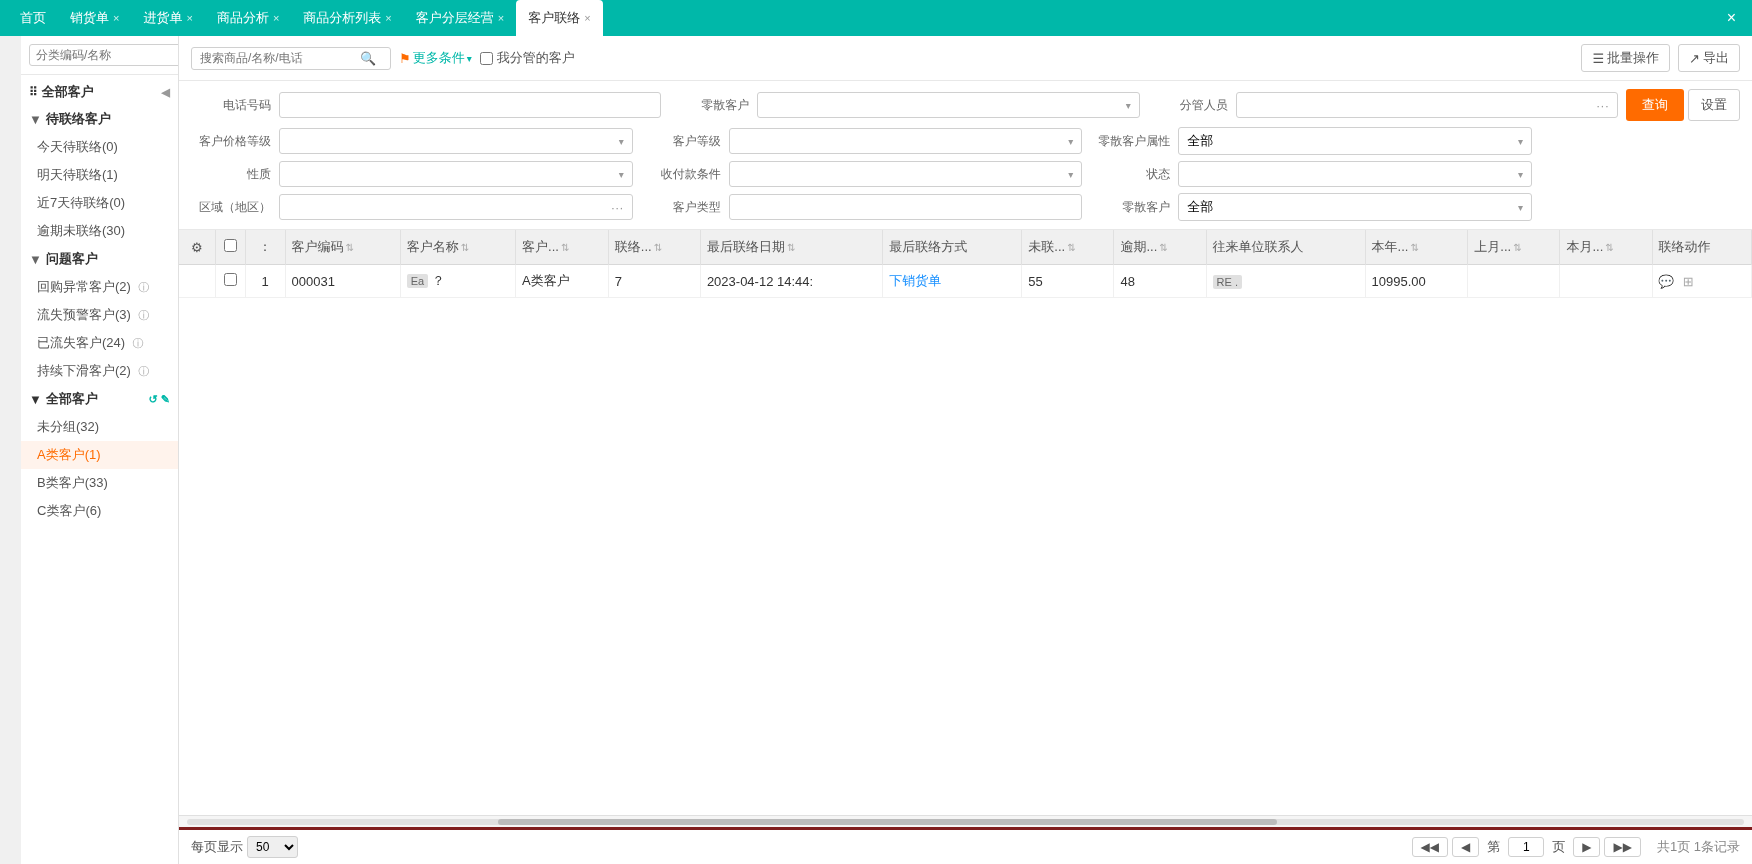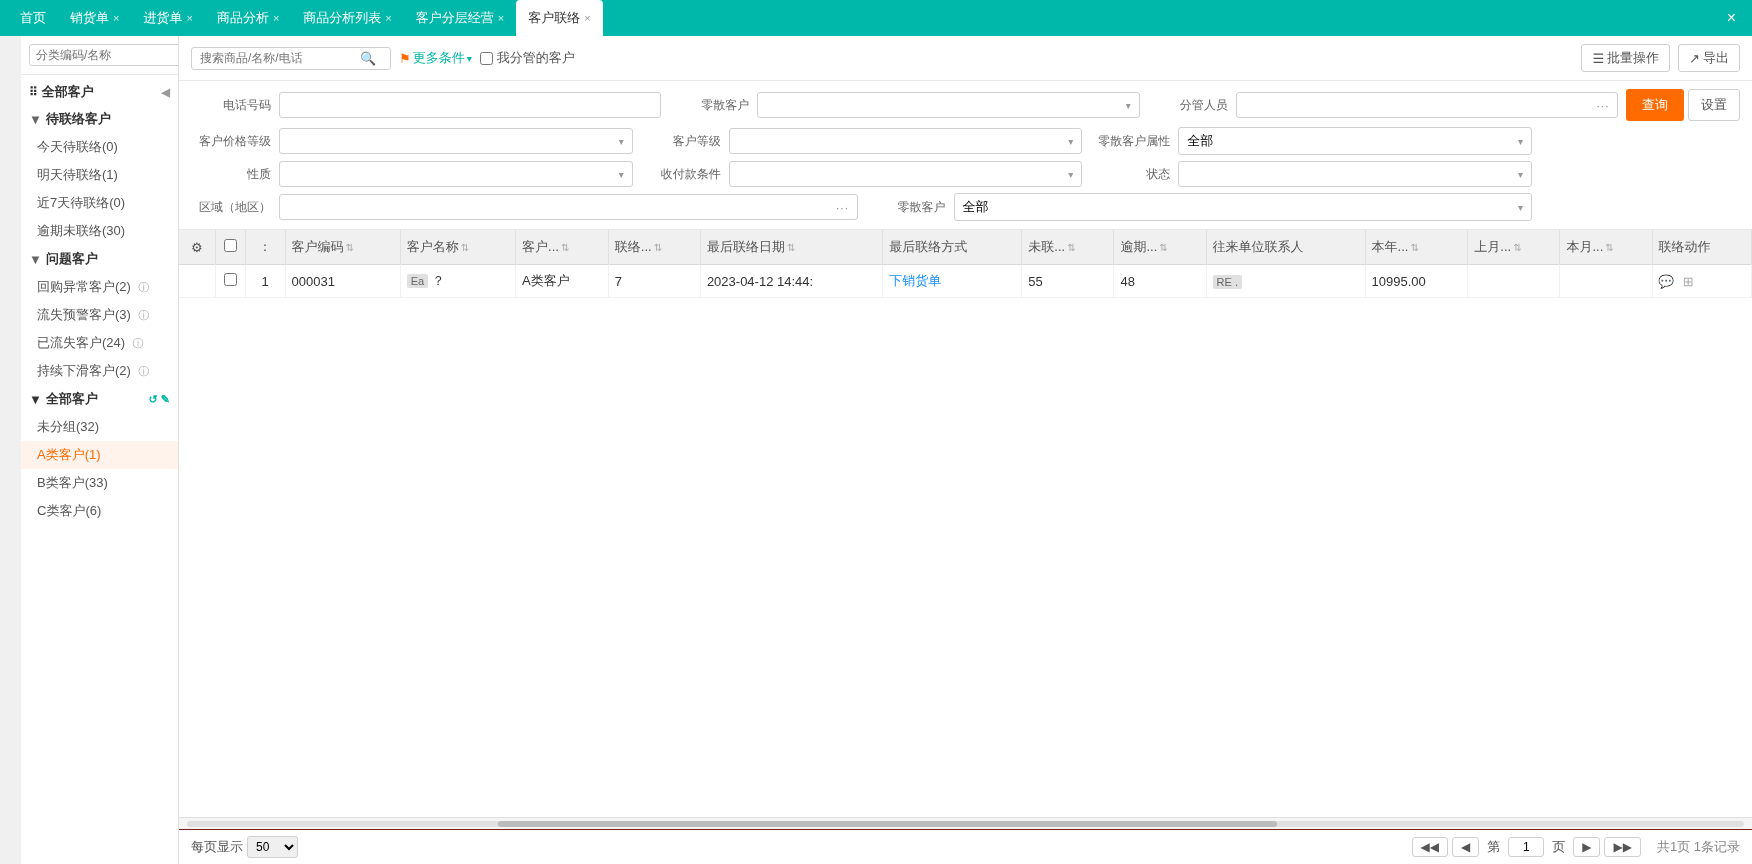--- a/index.html
+++ b/index.html
@@ -294,21 +294,21 @@
       white-space: nowrap;
     }
     .link-text { color: #1890ff; cursor: pointer; text-decoration: none; }
     .action-icons { display: flex; gap: 8px; color: #aaa; cursor: pointer; }
 
     
     .bottom-bar {
       display: flex;
       align-items: center;
       background: #fff;
-      border-top: 1px solid #7f1d1d;
+      border-top: 3px solid #7f1d1d;
       padding: 6px 12px;
       font-size: 12px;
       color: #555;
       gap: 8px;
       flex-shrink: 0;
     }
     .page-size-select {
       display: flex;
       align-items: center;
       gap: 4px;
@@ -594,20 +594,26 @@
         </div>
         <div style="width:calc(80px + 32px + 8px + 80px);"></div>
       </div>
 
       <div class="filter-row">
         <div class="filter-field">
           <span class="filter-label">区域（地区）</span>
           <div class="filter-input" style="flex:1;">
             <span></span>
               <span class="dots">···</span>
+          </div>
+        </div>
+        <div class="filter-field">
+          <span class="filter-label">客户类型</span>
+          <div class="filter-input" style="flex:1;">
+            <span></span>
           </div>
         </div>
         <div class="filter-field">
           <span class="filter-label">零散客户</span>
           <div class="filter-input" style="flex:1;">
             <span>全部</span>
               <span class="down-arrow">▾</span>
           </div>
         </div>
         <div style="width:calc(80px + 32px + 8px + 80px);"></div>

